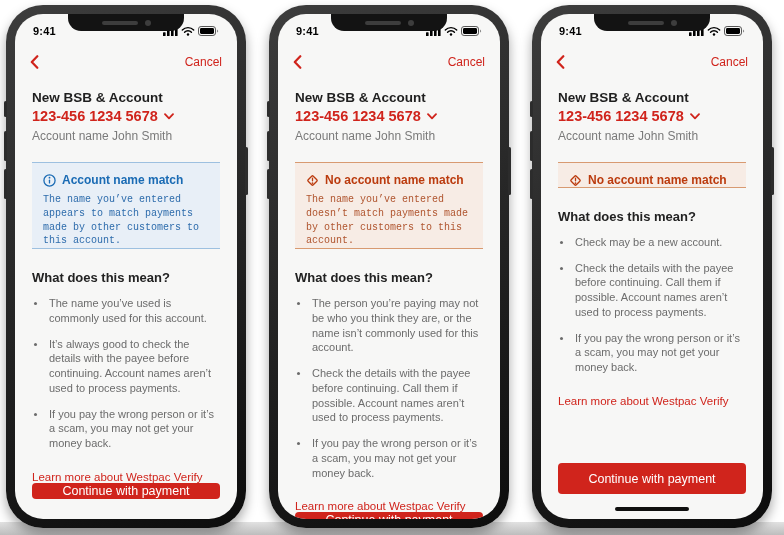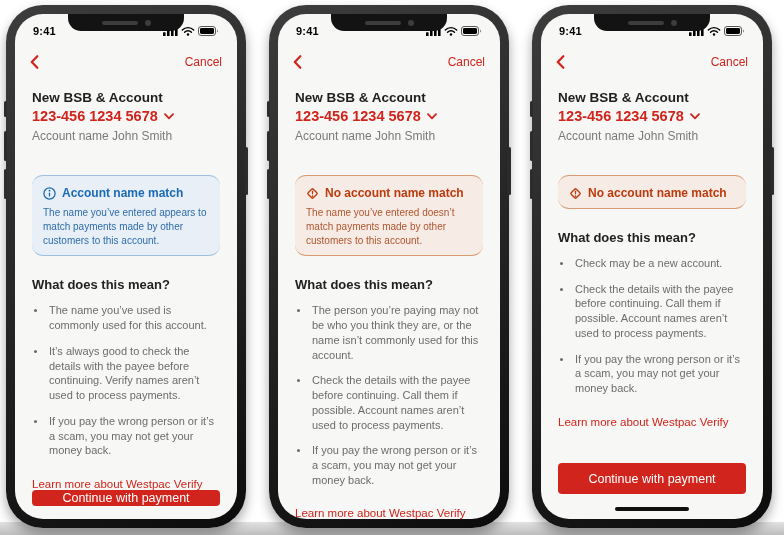--- a/index.html
+++ b/index.html
@@ -56,29 +56,29 @@
   .time{font-size:11px;font-weight:bold;color:#000;letter-spacing:.2px;}
   .sicons{display:flex;align-items:center;gap:3px;}
   .navbar{display:flex;justify-content:space-between;align-items:flex-end;padding:15px 15px 0;}
   .backbtn{display:inline-flex;cursor:pointer;}
   .cancel{color:var(--red);font-size:12px;cursor:pointer;}
   .content{flex:1;display:flex;flex-direction:column;padding:0 17px;min-height:0;}
   .payee-title{margin-top:21px;font-size:13.5px;font-weight:bold;color:var(--ink);}
   .acct-row{margin-top:3px;display:flex;align-items:center;gap:6px;
     font-size:14.5px;font-weight:bold;color:var(--red);cursor:pointer;}
   .acct-name{margin-top:5px;font-size:12px;color:var(--muted);}
-  .banner{margin-top:32px;padding:10px 11px 8px;border-radius:11px;}
+  .banner{margin-top:19px;padding:10px 11px 0;}
   .banner.info{background:var(--info-bg);
     border-top:1px solid var(--info-border);border-bottom:1px solid var(--info-border);}
   .banner.warning{background:var(--warn-bg);
     border-top:1px solid var(--warn-border);border-bottom:1px solid var(--warn-border);}
   .banner-title{display:flex;align-items:center;gap:6px;font-size:12px;font-weight:bold;}
   .banner.info .banner-title{color:var(--info-title);}
   .banner.warning .banner-title{color:var(--warn-title);}
-  .banner-body{margin-top:6px;font-size:10px;line-height:1.38;}
+  .banner-body{margin-top:6px;font-size:10px;line-height:1.38;font-family:Liberation Mono, monospace;}
   .banner.info .banner-body{color:var(--info-body);}
   .banner.warning .banner-body{color:var(--warn-body);}
   .heading{margin-top:21px;font-size:13px;font-weight:bold;color:#222;}
   ul.bullets{margin:11px 0 0;padding-left:15px;list-style:disc;}
   ul.bullets li{margin-bottom:11px;font-size:11px;line-height:1.34;
     color:var(--gray-text);padding-left:2px;}
   ul.bullets li::marker{color:var(--gray-text);font-size:10px;}
   .learn-link{margin-top:9px;color:var(--red);font-size:11.5px;cursor:pointer;}
   .spacer{flex:1;}
   .cta{width:100%;height:31px;border:none;border-radius:4px;background:var(--red);
@@ -160,21 +160,21 @@
                   <circle cx="7" cy="4" r="0.95" fill="currentColor"></circle>
                 </svg>
               </span>
             <span>Account name match</span>
           </div>
           <div class="banner-body">The name you’ve entered appears to match payments made by other customers to this account.</div>
         </div>
         <div class="heading">What does this mean?</div>
         <ul class="bullets">
           <li>The name you’ve used is commonly used for this account.</li>
-          <li>It’s always good to check the details with the payee before continuing. Verify names aren’t used to process payments.</li>
+          <li>It’s always good to check the details with the payee before continuing. Account names aren’t used to process payments.</li>
           <li>If you pay the wrong person or it’s a scam, you may not get your money back.</li>
         </ul>
         <div class="learn-link">Learn more about Westpac Verify</div>
         <div class="spacer"></div>
         <button class="cta">Continue with payment</button>
         <div class="homebar"></div>
       </div>
     </div>
   </div>
 

